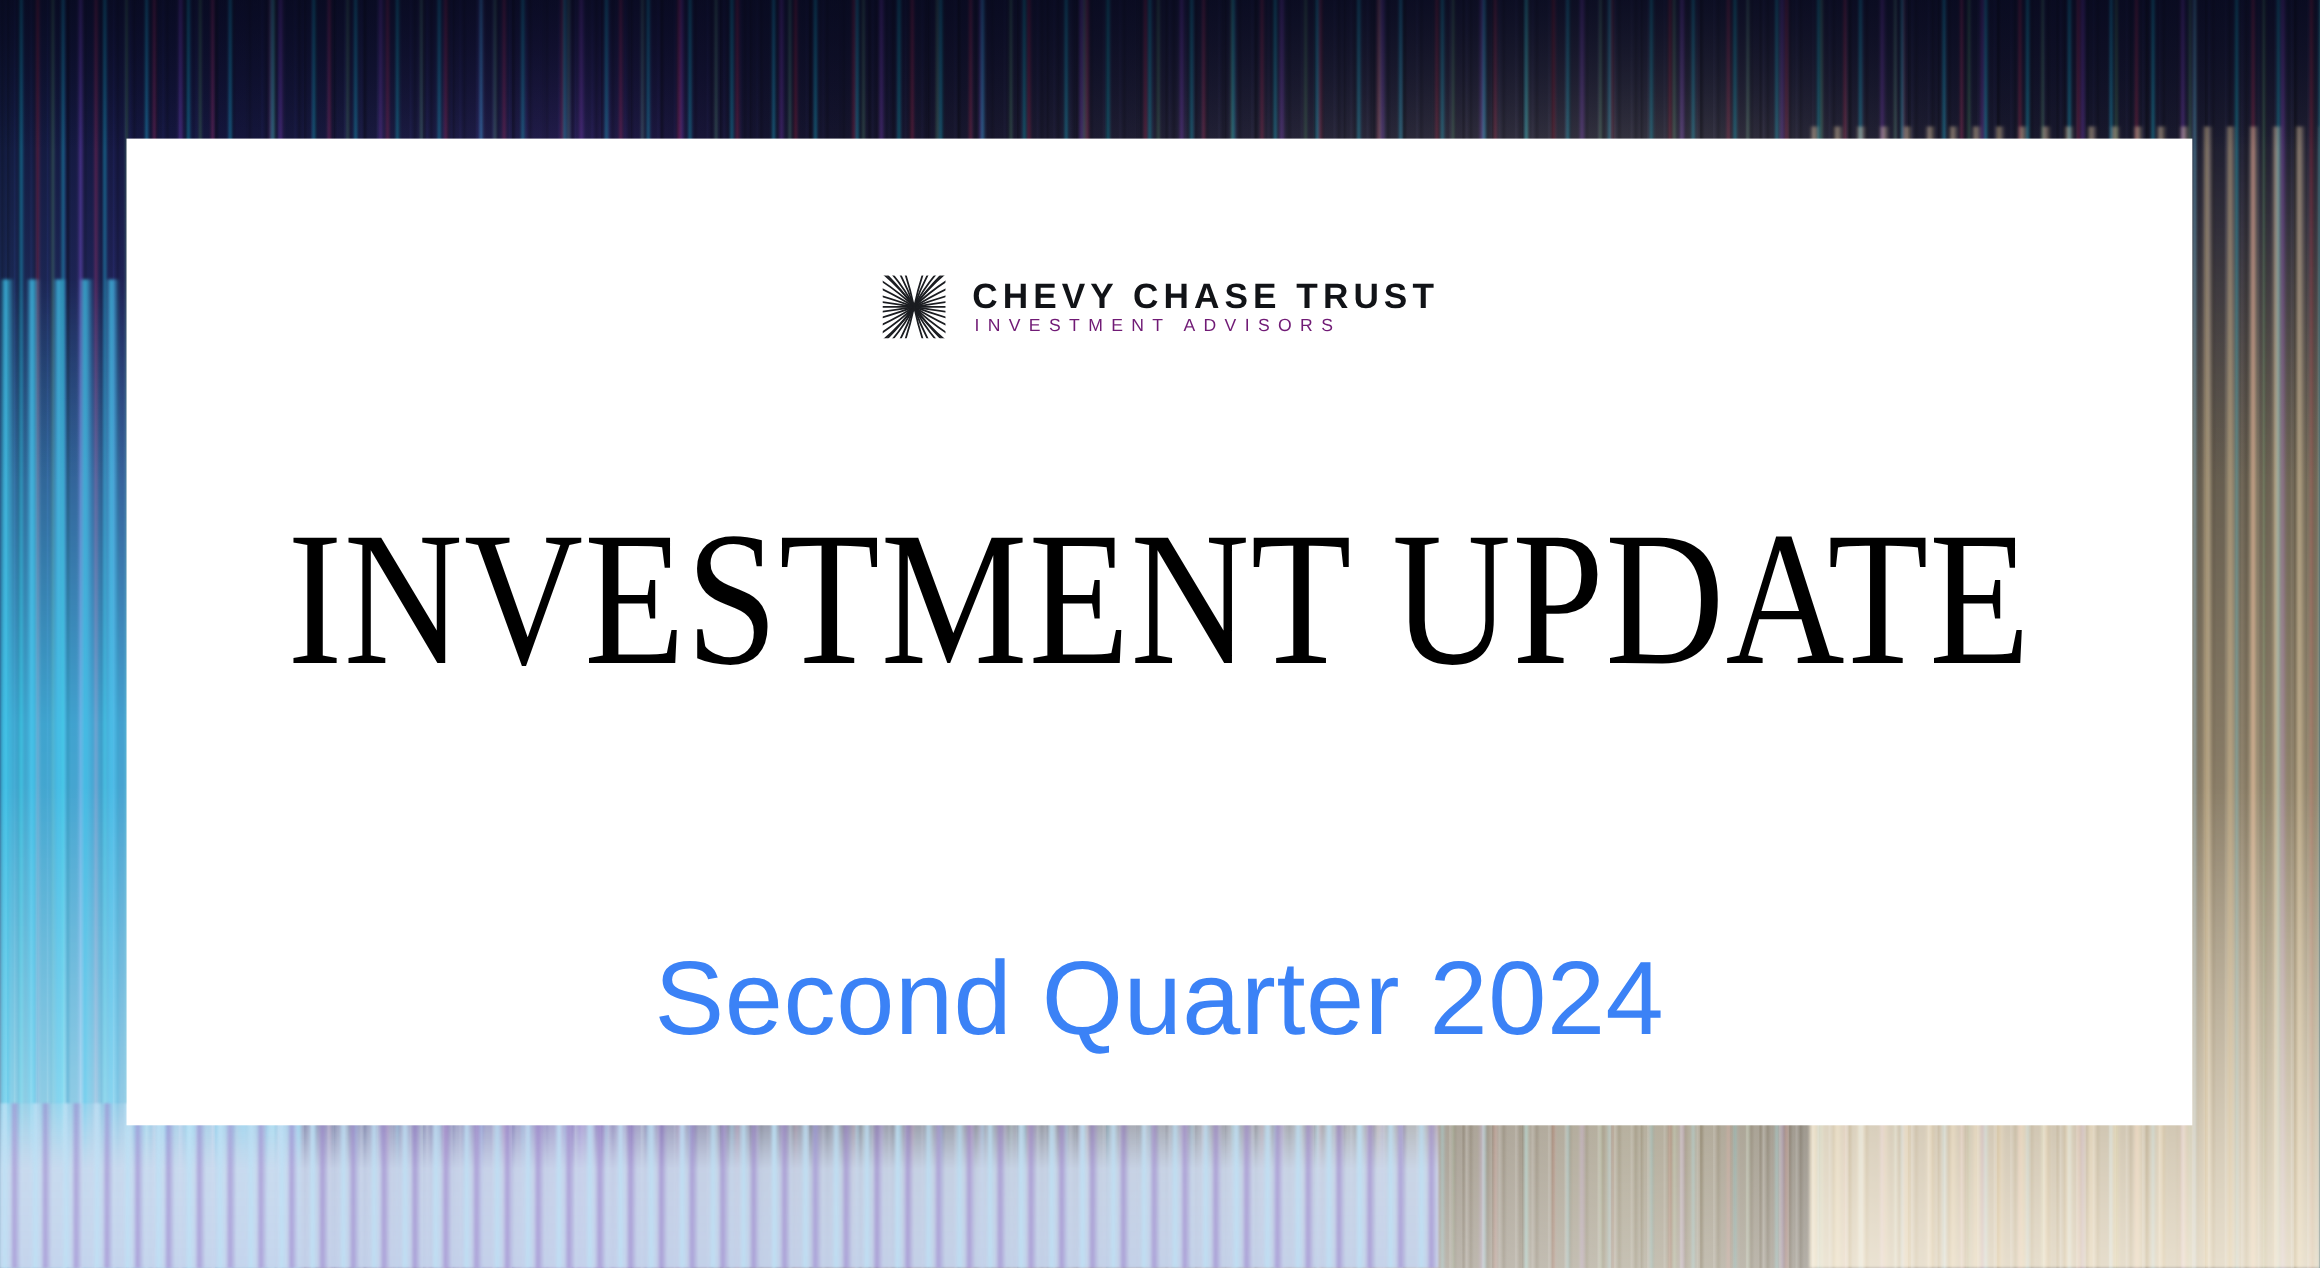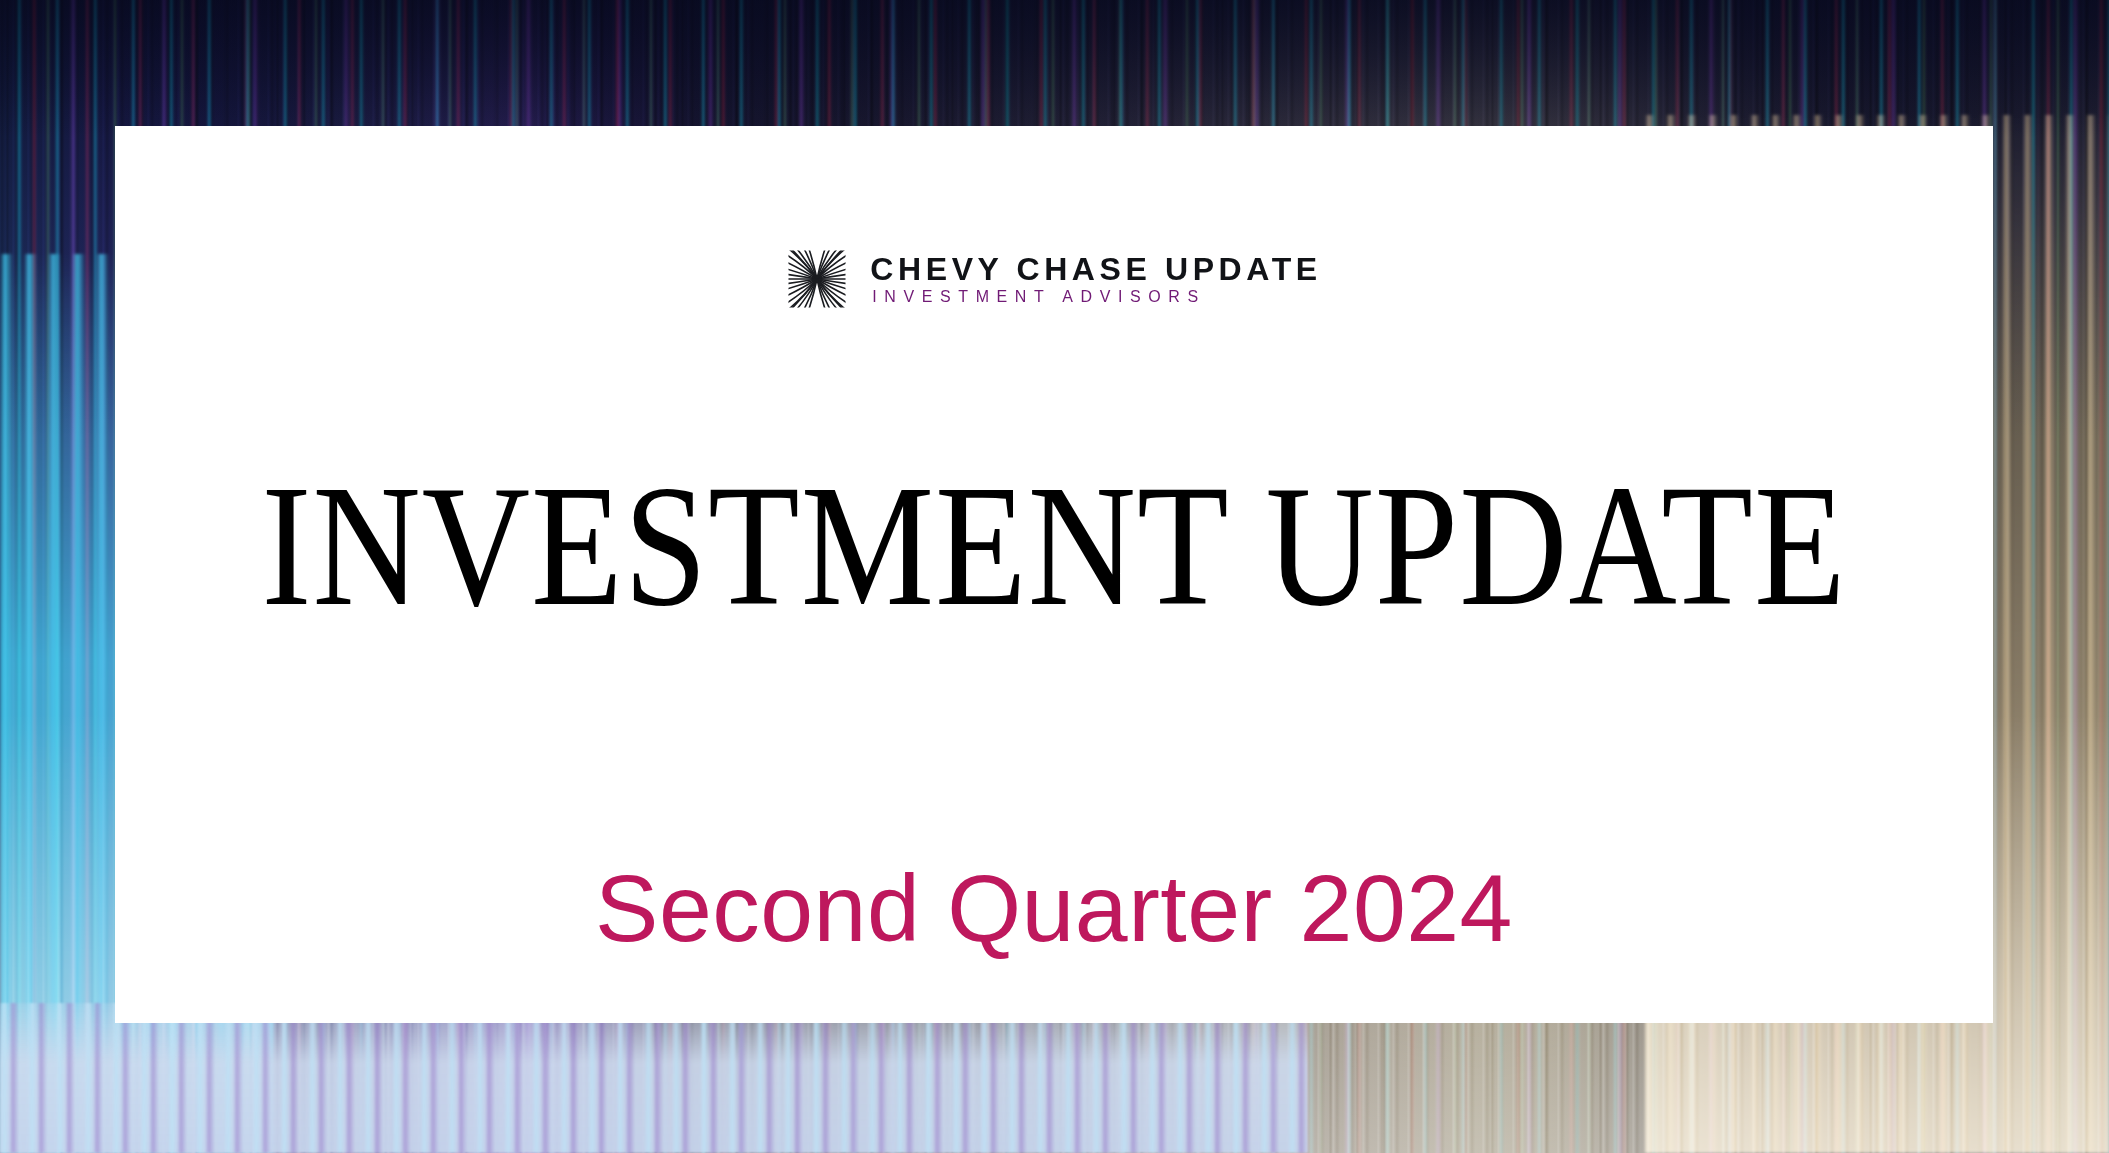--- a/index.html
+++ b/index.html
@@ -230,21 +230,21 @@
     transform-origin: center top;
     white-space: nowrap;
   }
 
   
   .subtitle {
     font-family: "Liberation Sans", sans-serif;
     font-weight: 300;
     font-size: 95px;
     letter-spacing: 0.5px;
-    color: #be185d;
+    color: #3b82f6;
     line-height: 1;
     margin-top: 152px;
     white-space: nowrap;
   }
 </style>
 </head>
 <body>
 
 <div id="slide">
 
@@ -312,21 +312,21 @@
             <path d="M28 124 Q 42 88 50 50"></path>
             <path d="M114 120 Q 76 86 50 50"></path>
             <path d="M84 122 Q 62 86 50 50"></path>
             <path d="M72 124 Q 58 88 50 50"></path>
           </g>
           <rect x="2" y="2" width="96" height="96" fill="none" stroke="#ffffff" stroke-width="4"></rect>
         </svg>
       </span>
 
       <div class="logo-words">
-        <div class="logo-name">CHEVY CHASE UPDATE</div>
+        <div class="logo-name">CHEVY CHASE TRUST</div>
         <div class="logo-tagline">INVESTMENT ADVISORS</div>
       </div>
 
     </div>
 
     <h1 class="headline">INVESTMENT UPDATE</h1>
 
     <div class="subtitle">Second Quarter 2024</div>
 
   </div>

